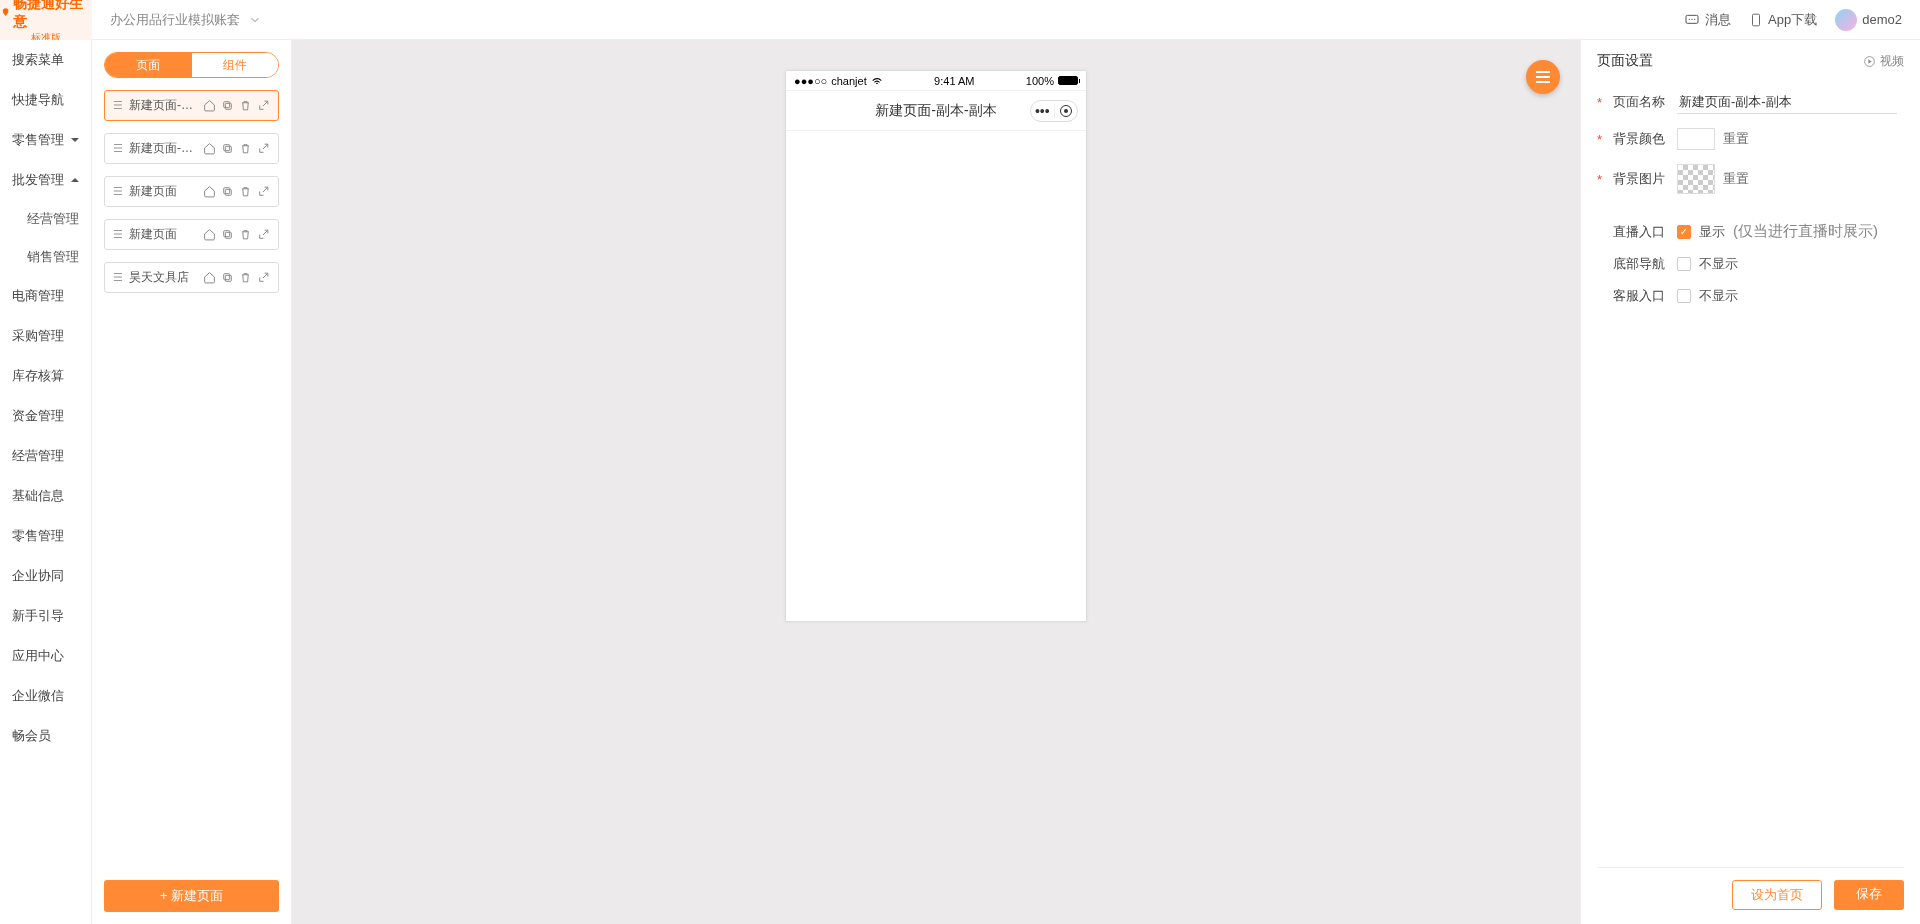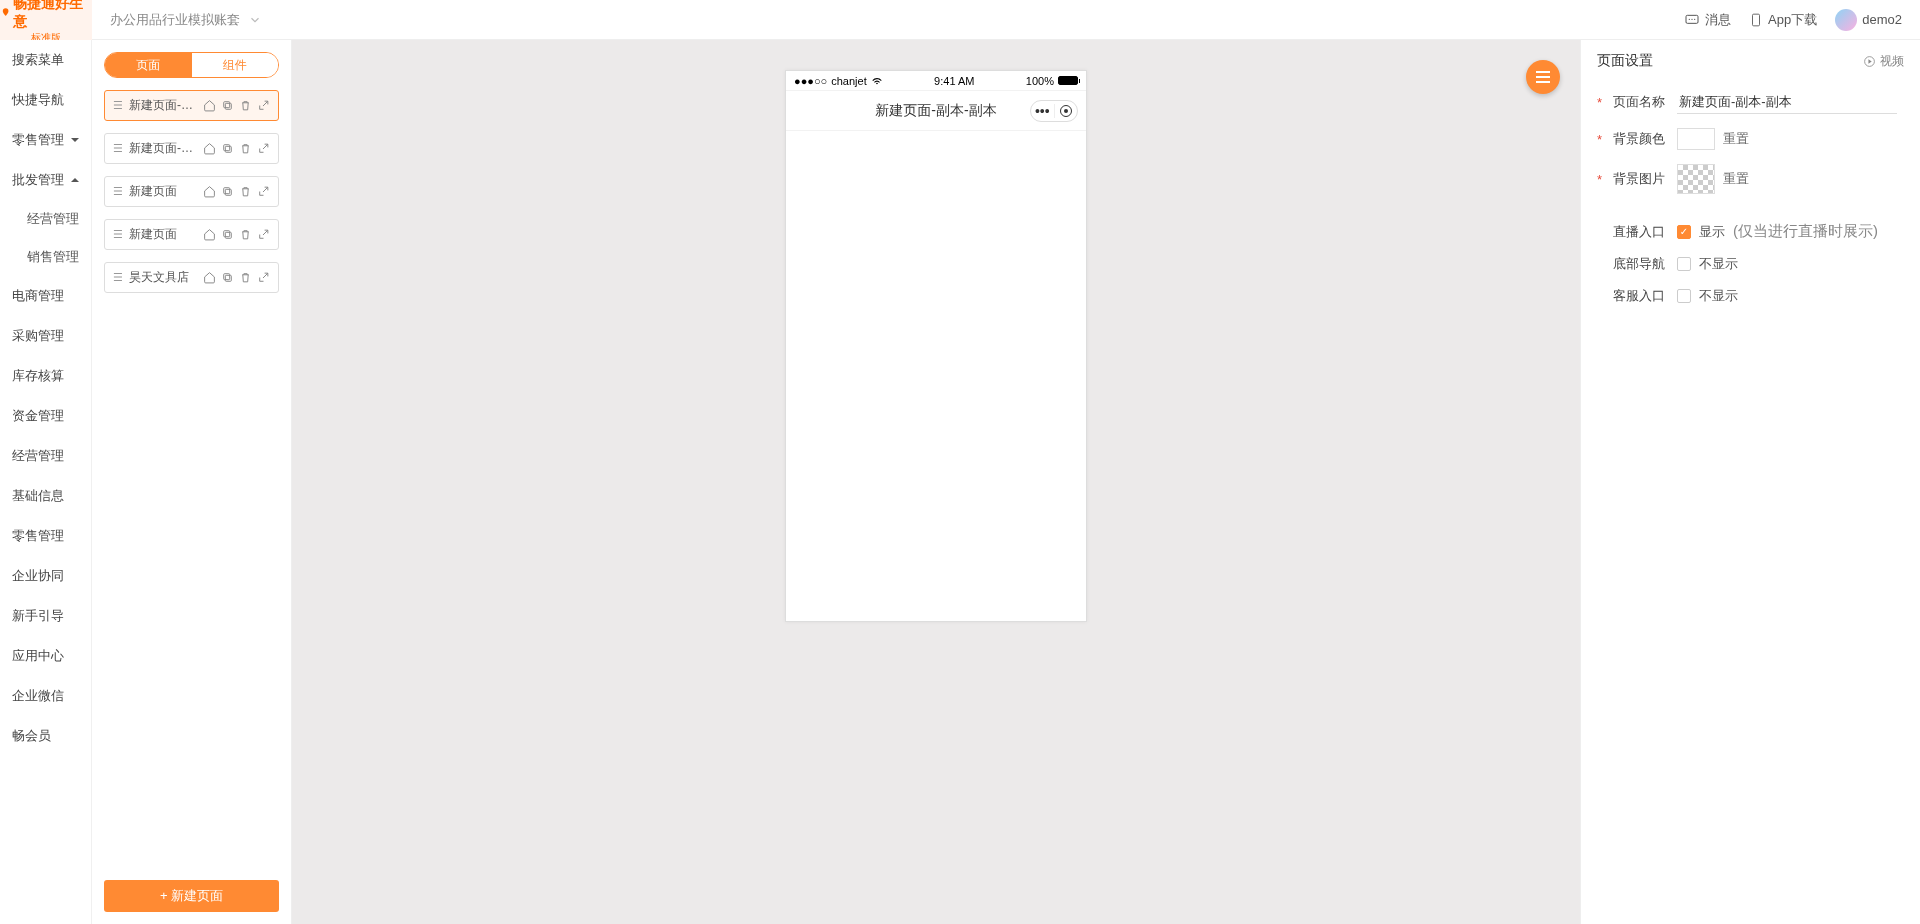--- a/index.html
+++ b/index.html
@@ -444,16 +444,20 @@
           <span class="cb-label">不显示</span>
         </div>
 
         <div class="form-row checkbox">
           <span class="star" style="visibility:hidden">*</span>
           <span class="label">客服入口</span>
           <span class="cb"></span>
           <span class="cb-label">不显示</span>
         </div>
 
+        <div class="settings-footer">
+          <div class="btn-ghost">设为首页</div>
+          <div class="btn-primary">保存</div>
+        </div>
       </div>
     </div>
   </div>
 </div>
 
 </body></html>

